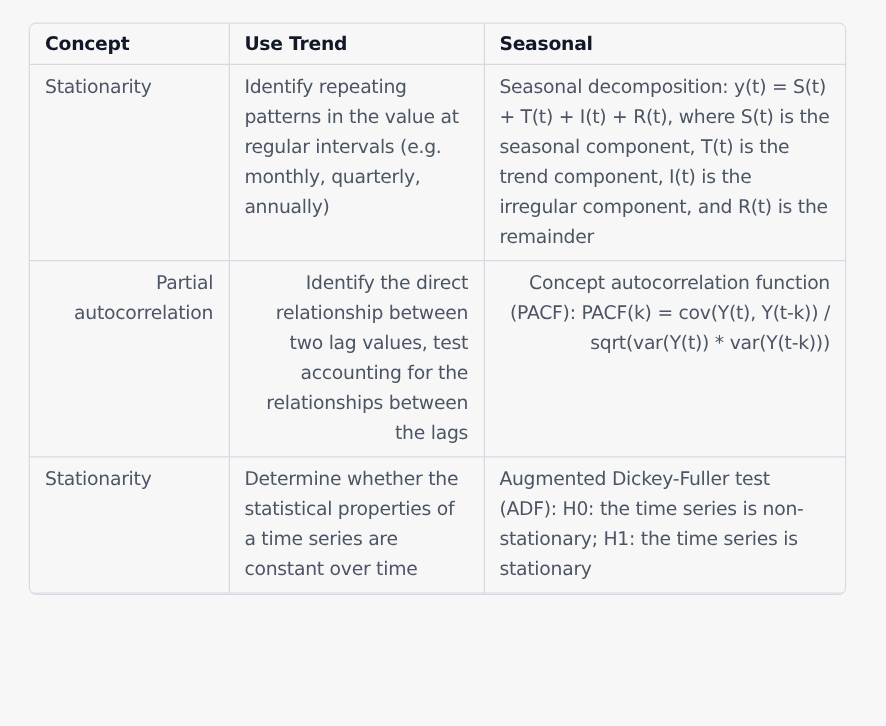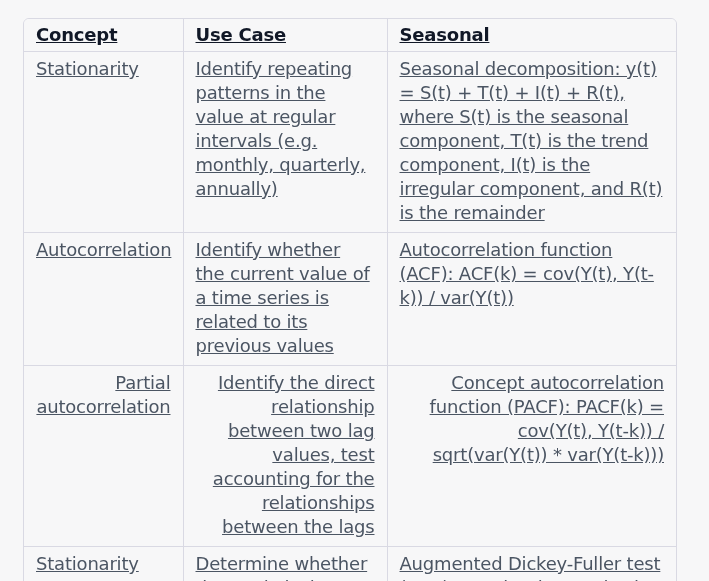--- a/index.html
+++ b/index.html
@@ -17,25 +17,24 @@
     overflow: hidden;
     background: #f7f7f8;
   }
   table { border-collapse: collapse; width: 652px; table-layout: fixed; }
   col.c1 { width: 159px; }
   col.c2 { width: 204px; }
   col.c3 { width: 289px; }
   th, td {
     text-align: left; vertical-align: top;
     padding: 0 12px;
-    font-size: 18px;
+    font-size: 15px;
     letter-spacing: -0.2px;
     border-right: 1px solid #d9d9e3;
     border-bottom: 1px solid #d9d9e3;
-    text-decoration: underline;
   }
   th:last-child, td:last-child { border-right: none; }
   th {
     font-weight: bold; color: #111827;
     height: 32px; line-height: 32px;
     background: #f7f7f8;
   }
   td {
     padding-top: 5px; padding-bottom: 7px;
     line-height: 24px;
@@ -53,34 +52,29 @@
 <div class="wrap">
   <table>
     <colgroup>
         <col class="c1">
         <col class="c2">
         <col class="c3">
       </colgroup>
     <thead>
       <tr>
         <th>Concept</th>
-        <th>Use Case</th>
+        <th>Use Trend</th>
         <th>Seasonal</th>
       </tr>
     </thead>
     <tbody>
       <tr class="r2">
         <td>Stationarity</td>
         <td>Identify repeating patterns in the value at regular intervals (e.g. monthly, quarterly, annually)</td>
         <td>Seasonal decomposition: y(t) = S(t) + T(t) + I(t) + R(t), where S(t) is the seasonal component, T(t) is the trend component, I(t) is the irregular component, and R(t) is the remainder</td>
-      </tr>
-      <tr class="r3">
-        <td>Autocorrelation</td>
-        <td>Identify whether the current value of a time series is related to its previous values</td>
-        <td>Autocorrelation function (ACF): ACF(k) = cov(Y(t), Y(t-k)) / var(Y(t))</td>
       </tr>
       <tr class="r4">
         <td>Partial autocorrelation</td>
         <td>Identify the direct relationship between two lag values, test accounting for the relationships between the lags</td>
         <td>Concept autocorrelation function (PACF): PACF(k) = cov(Y(t), Y(t-k)) / sqrt(var(Y(t)) * var(Y(t-k)))</td>
       </tr>
       <tr class="r5">
         <td>Stationarity</td>
         <td>Determine whether the statistical properties of a time series are constant over time</td>
         <td>Augmented Dickey-Fuller test (ADF): H0: the time series is non-stationary; H1: the time series is stationary</td>

